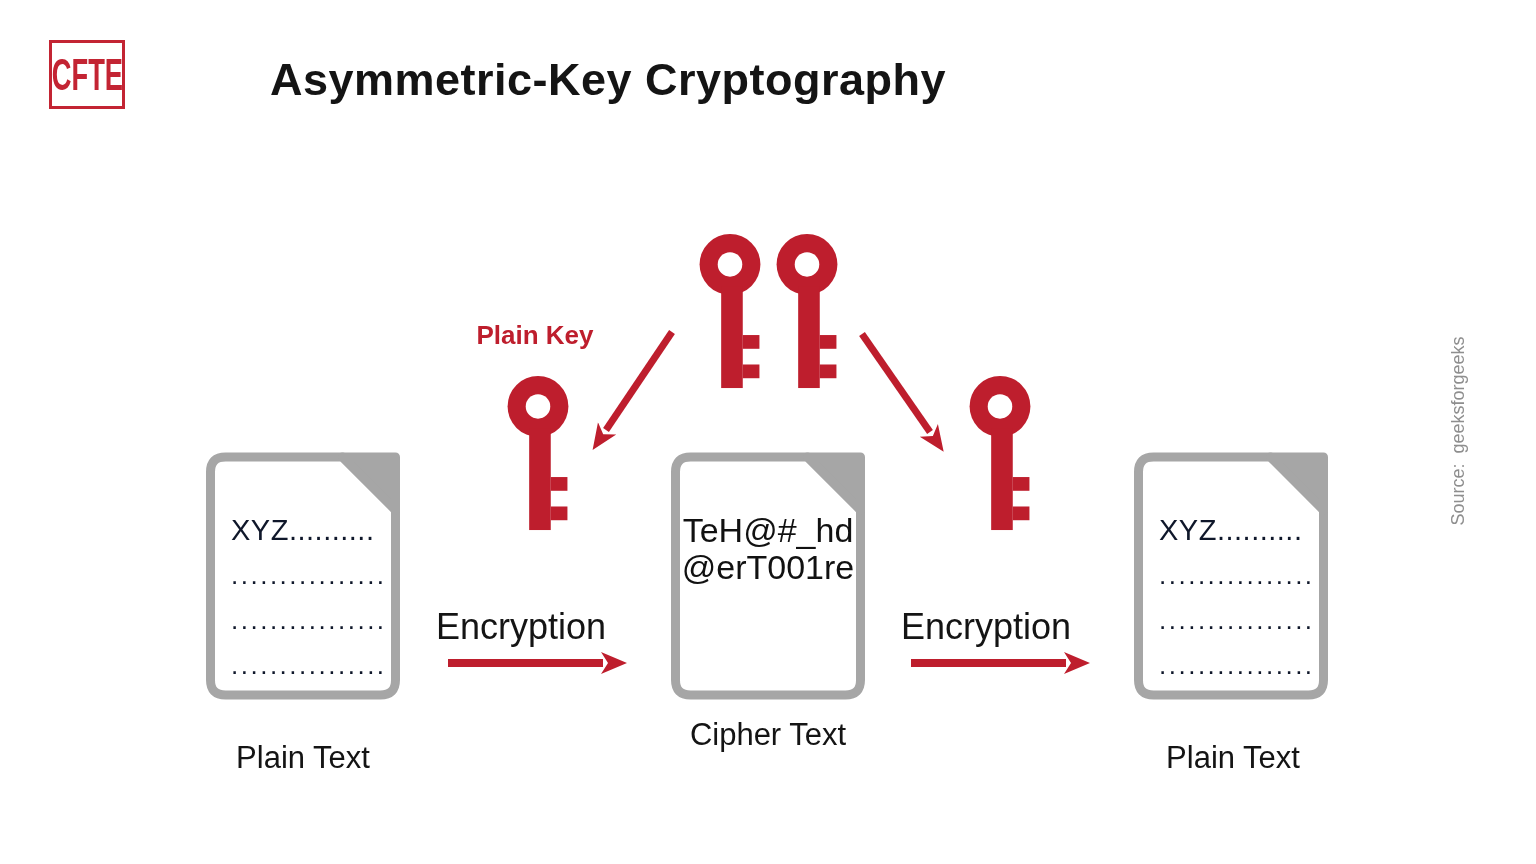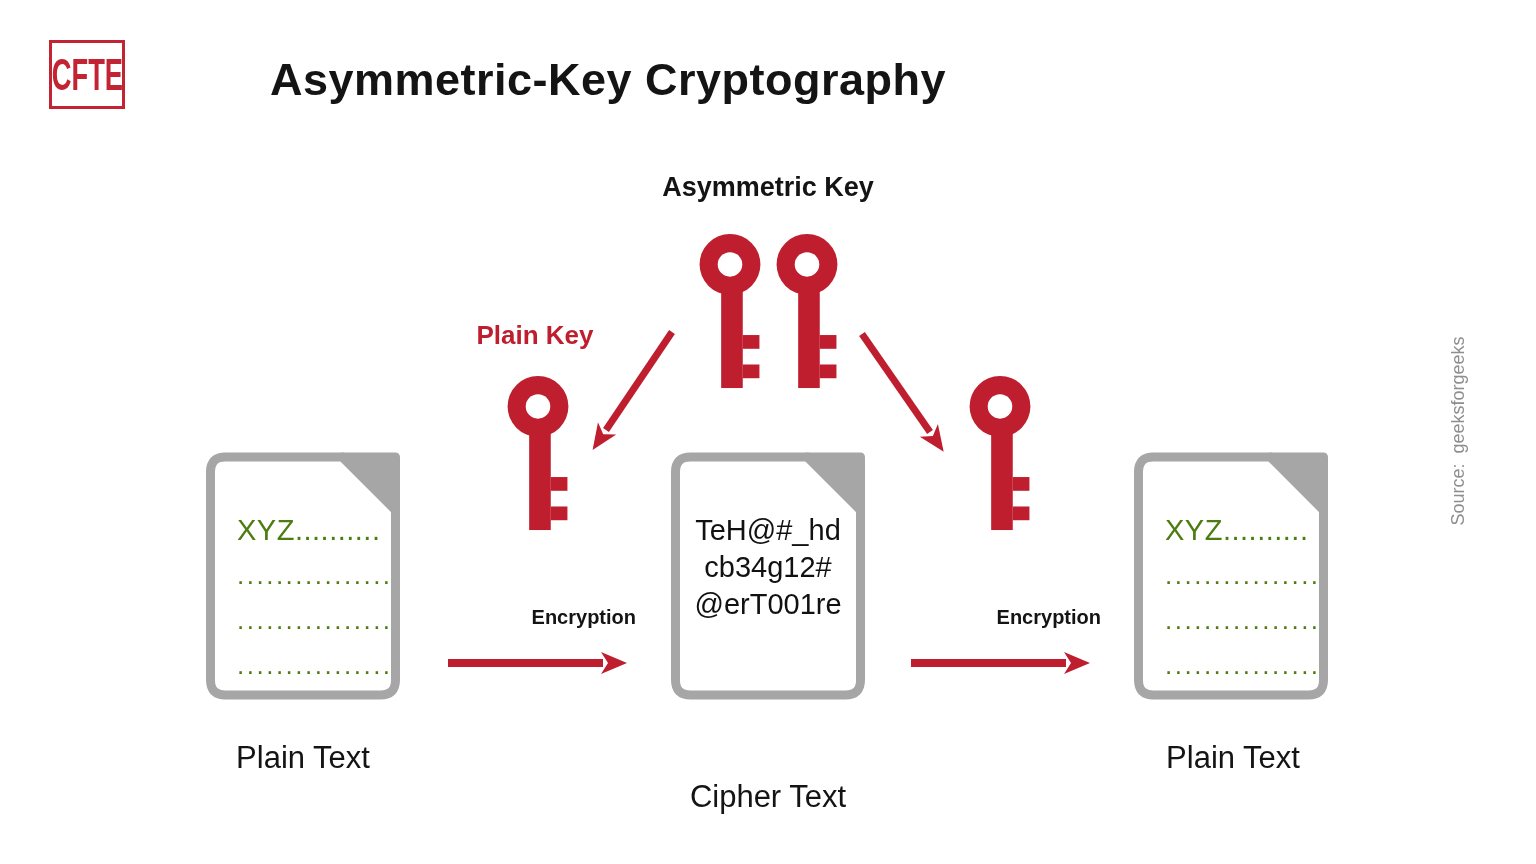--- a/index.html
+++ b/index.html
@@ -37,38 +37,38 @@
 
   
   .group-label{
     left:568px;top:172px;width:400px;text-align:center;
     font-size:27px;font-weight:bold;color:var(--ink);
   }
   .key-label{
     width:220px;text-align:center;font-size:26px;font-weight:bold;color:var(--red);
   }
   .proc-label{
-    width:200px;text-align:right;font-size:20px;font-weight:bold;color:var(--ink);
+    width:200px;text-align:left;font-size:36px;font-weight:normal;color:var(--ink);
   }
   .doc-caption{
     width:200px;text-align:center;font-size:31px;font-weight:normal;color:var(--ink);
   }
 
   
   .doc{width:196px;height:248px;}
   .doc svg.doc-shape{position:absolute;left:0;top:0;width:100%;height:100%;}
   .doc-lines{
-    position:absolute;left:32px;top:56px;right:14px;
-    font-size:29px;line-height:45px;color:#4d7c0f;white-space:nowrap;
+    position:absolute;left:26px;top:56px;right:14px;
+    font-size:29px;line-height:45px;color:#0f172a;white-space:nowrap;
   }
   .doc-lines .dots{letter-spacing:2.5px;font-size:26px;}
   .doc-lines .first{letter-spacing:0.5px;}
   .cipher-lines{
     position:absolute;left:0;top:60px;width:100%;text-align:center;
-    font-size:29px;line-height:37px;color:#111;white-space:nowrap;
+    font-size:34px;line-height:37px;color:#111;white-space:nowrap;
   }
 
   
   .source-note{
     left:1348px;top:421px;width:220px;height:20px;
     transform:rotate(-90deg);transform-origin:center;
     font-size:18px;color:var(--source-gray);text-align:center;white-space:pre;
   }
 
   .key-icon{color:var(--red);}
@@ -96,21 +96,20 @@
 </svg>
 
 <div class="stage">
 
   <div class="abs logo-box">
     <span class="logo-text">CFTE</span>
   </div>
 
   <h1 class="abs main-title">Asymmetric-Key Cryptography</h1>
 
-  <div class="abs group-label">Asymmetric Key</div>
   <svg class="abs key-icon" style="left:698px;top:233px" width="64" height="157" viewBox="0 0 64 160">
       <use href="#key-shape"></use>
     </svg>
   <svg class="abs key-icon" style="left:775px;top:233px" width="64" height="157" viewBox="0 0 64 160">
       <use href="#key-shape"></use>
     </svg>
 
   <div class="abs key-label" style="left:425px;top:320px">Plain Key</div>
   <svg class="abs key-icon" style="left:506px;top:375px" width="64" height="157" viewBox="0 0 64 160">
       <use href="#key-shape"></use>
@@ -138,21 +137,20 @@
       <div class="dots">................</div>
     </div>
   </div>
 
   <div class="abs doc" style="left:670px;top:452px">
     <svg class="doc-shape" viewBox="0 0 195 248">
         <use href="#doc-shape"></use>
       </svg>
     <div class="cipher-lines">
       <div>TeH@#_hd</div>
-      <div>cb34g12#</div>
       <div>@erT001re</div>
     </div>
   </div>
 
   <div class="abs doc" style="left:1133px;top:452px">
     <svg class="doc-shape" viewBox="0 0 195 248">
         <use href="#doc-shape"></use>
       </svg>
     <div class="doc-lines">
       <div class="first">XYZ..........</div>
@@ -166,18 +164,18 @@
   <svg class="abs" style="left:445px;top:648px" width="190" height="30">
     <line x1="3" y1="15" x2="158" y2="15" stroke="#be1e2d" stroke-width="8" marker-end="url(#arrow-head)"></line>
   </svg>
 
   <div class="abs proc-label" style="left:901px;top:606px">Encryption</div>
   <svg class="abs" style="left:908px;top:648px" width="190" height="30">
     <line x1="3" y1="15" x2="158" y2="15" stroke="#be1e2d" stroke-width="8" marker-end="url(#arrow-head)"></line>
   </svg>
 
   <div class="abs doc-caption" style="left:203px;top:740px">Plain Text</div>
-  <div class="abs doc-caption" style="left:668px;top:779px">Cipher Text</div>
+  <div class="abs doc-caption" style="left:668px;top:717px">Cipher Text</div>
   <div class="abs doc-caption" style="left:1133px;top:740px">Plain Text</div>
 
   <div class="abs source-note">Source:  geeksforgeeks</div>
 
 </div>
 
 </body></html>

